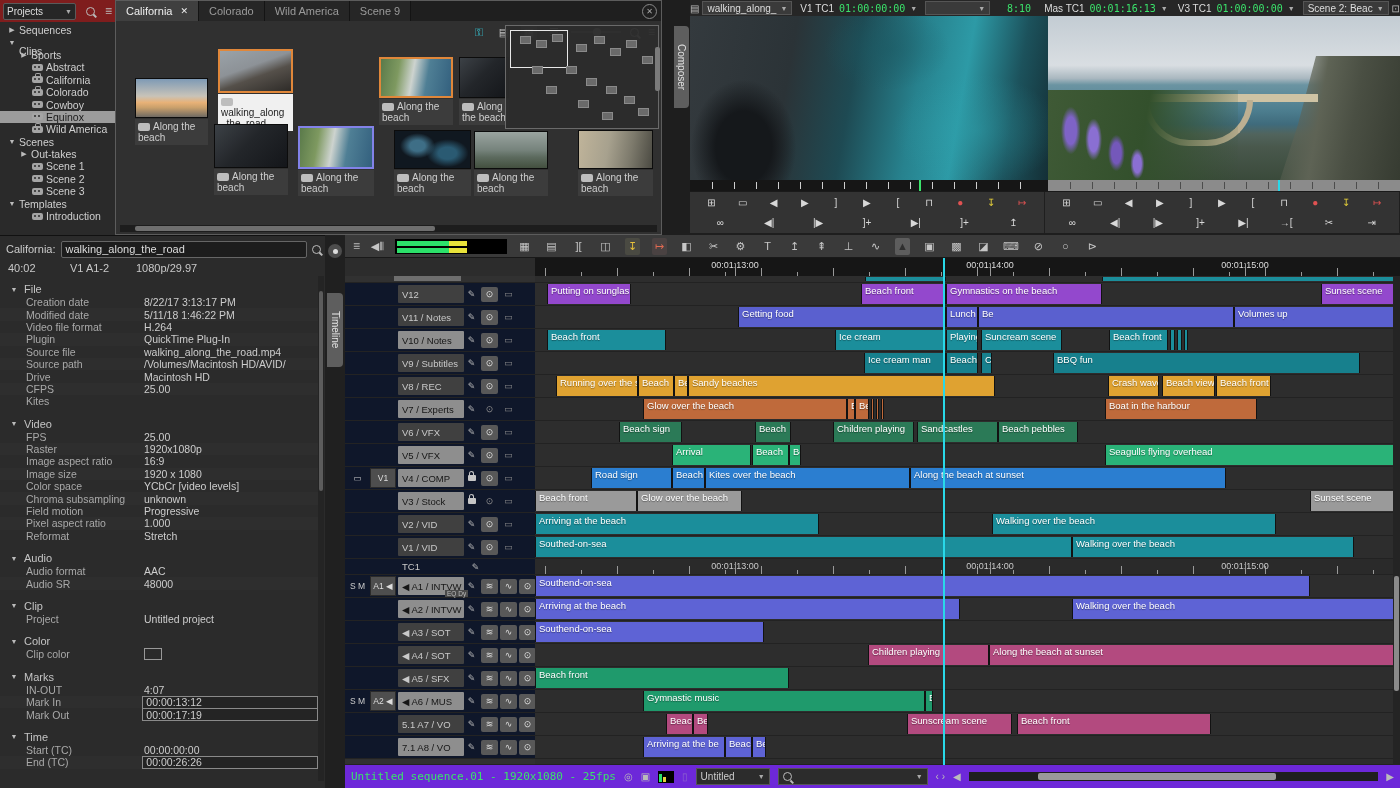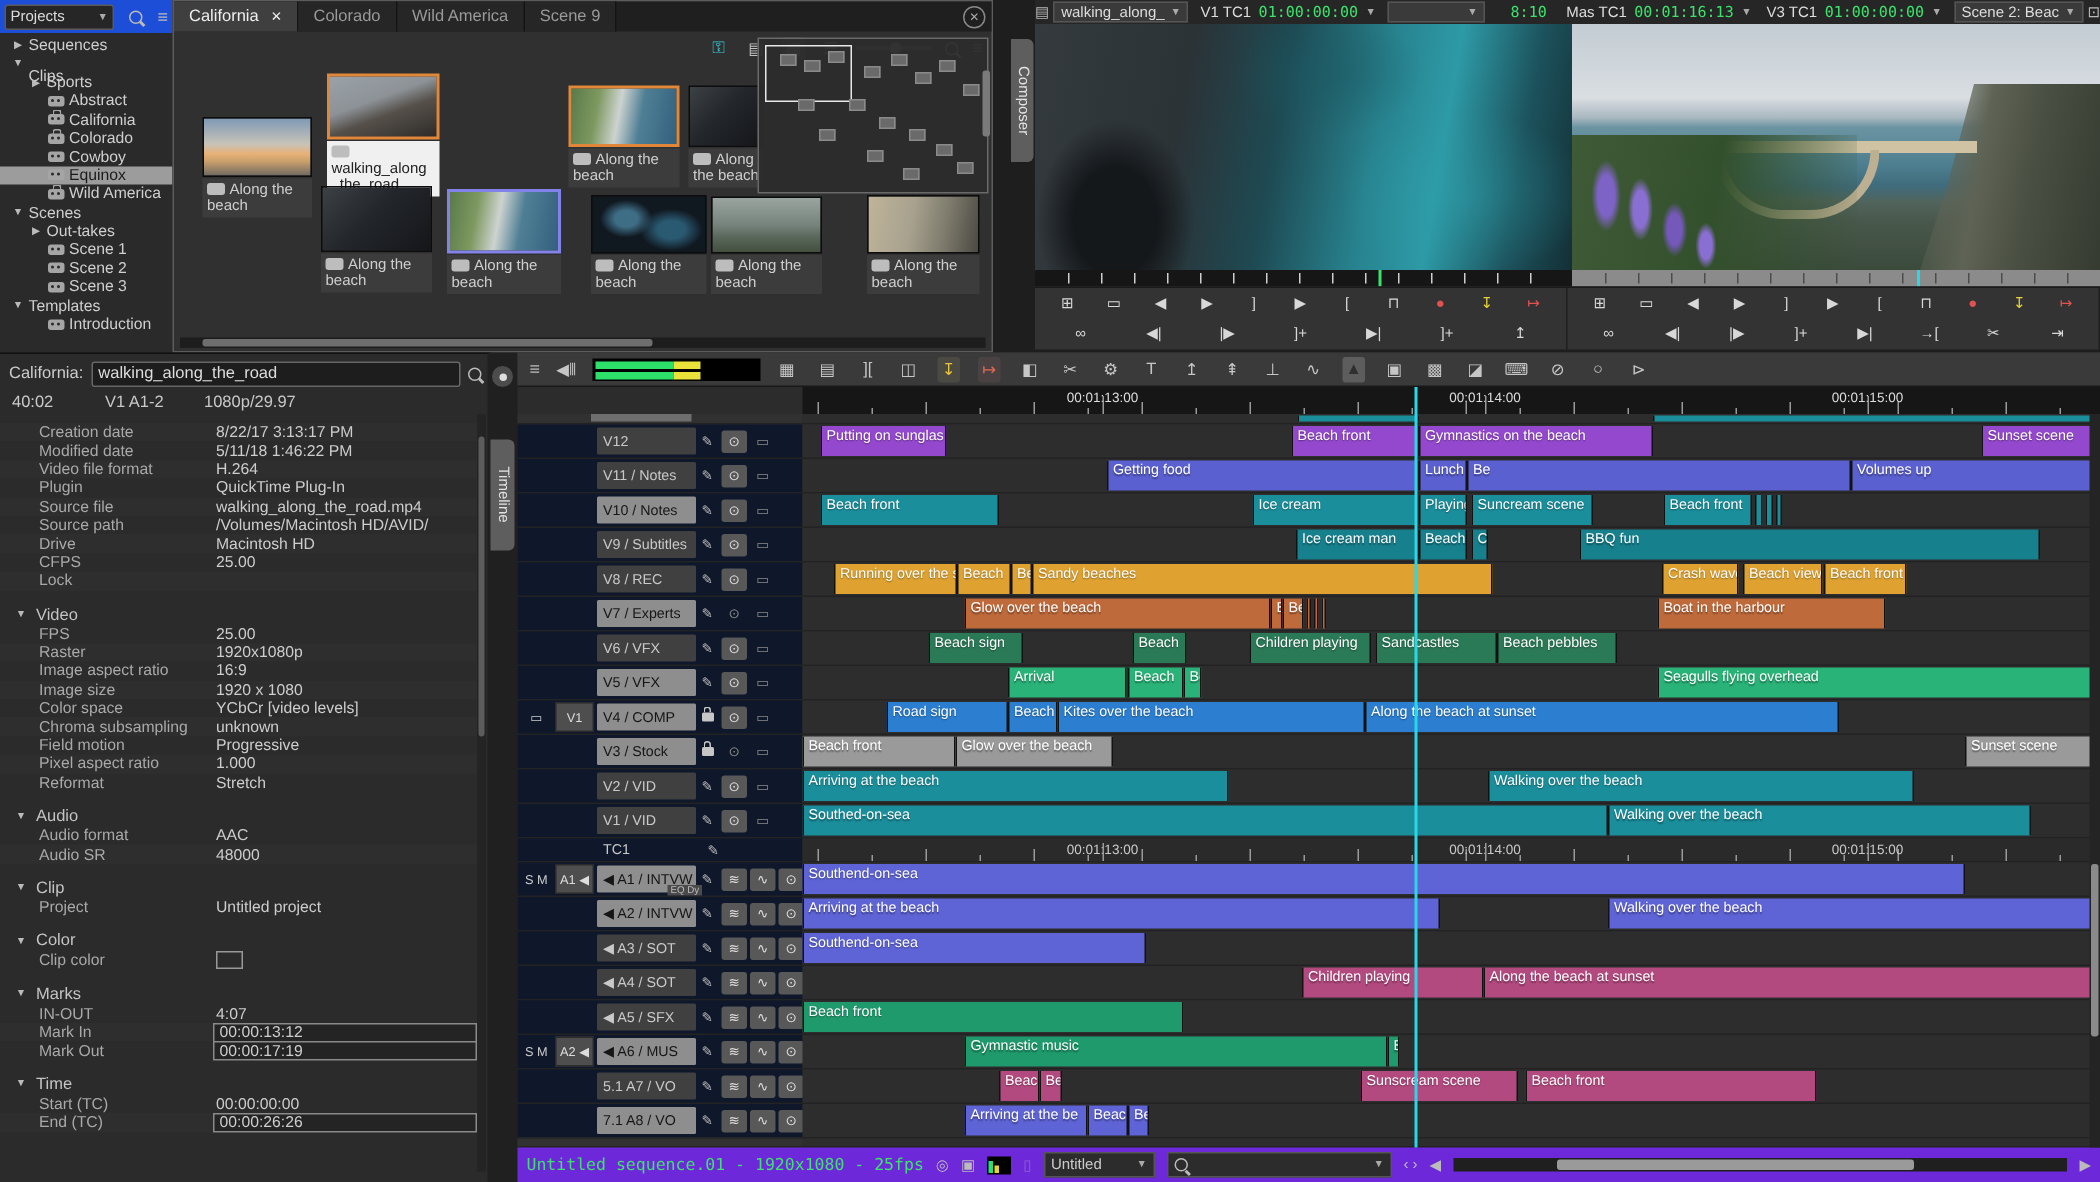--- a/index.html
+++ b/index.html
@@ -4,21 +4,21 @@
 <style>
   html,body{margin:0;padding:0;background:#111;}
   #app{position:relative;width:1400px;height:788px;background:#1e1e1e;overflow:hidden;
        font-family:"Liberation Sans",sans-serif;color:#ccc;font-size:11px;}
   .abs{position:absolute;}
   .mono{font-family:"DejaVu Sans Mono",monospace;}
   .grn{color:#3be36b;}
   .ic{display:inline-flex;align-items:center;justify-content:center;color:#b9b9b9;}
   
   #project-panel{left:0;top:0;width:115px;height:235px;background:#2a2a2a;border-right:1px solid #161616;}
-  #pp-head{position:absolute;left:0;top:0;width:115px;height:22px;background:#1d4ed8;display:flex;align-items:center;gap:10px;padding:0 3px;box-sizing:border-box;}
+  #pp-head{position:absolute;left:0;top:0;width:115px;height:22px;background:#7f1d1d;display:flex;align-items:center;gap:10px;padding:0 3px;box-sizing:border-box;}
   #pp-select{flex:1;height:15px;background:#262626;border:1px solid #5a5a5a;border-radius:2px;display:flex;align-items:center;justify-content:space-between;padding:0 3px;font-size:10px;color:#ddd;}
   #ptree{position:absolute;left:0;top:24px;width:115px;}
   .trow{height:12.4px;display:flex;align-items:center;gap:3px;font-size:10.5px;color:#cfcfcf;white-space:nowrap;}
   .trow.sel{background:#9c9c9c;color:#1b1b1b;}
   .tri{font-size:7px;color:#bbb;width:8px;text-align:center;}
   .binico{width:11px;height:7px;background:#a5a5a5;border-radius:2px;position:relative;flex:0 0 auto;}
   .binico::after{content:"";position:absolute;left:2px;top:2px;width:2px;height:2px;background:#2a2a2a;border-radius:50%;box-shadow:4px 0 0 #2a2a2a;}
   .binico.open::before{content:"";position:absolute;left:3px;top:-3px;width:4px;height:3px;border:1px solid #a5a5a5;border-bottom:none;border-radius:2px 2px 0 0;}
   .sic{width:7px;height:7px;border:1.5px solid #bbb;border-radius:50%;position:relative;display:inline-block;}
   .sic::after{content:"";position:absolute;width:4px;height:1.5px;background:#bbb;transform:rotate(45deg);right:-3px;bottom:-2px;}
@@ -477,20 +477,24 @@
         </div>
       <span class="sic"></span>
     </div>
     <div id="meta-info">
       <span>40:02</span>
       <span>V1 A1-2</span>
       <span>1080p/29.97</span>
     </div>
     <div id="msections">
         <div class="msec">
+          <div class="mhead">
+            <div class="tri">▼</div>
+            <div>File</div>
+          </div>
           <div class="mrow">
             <div class="mlab">Creation date</div>
             <div class="mval">8/22/17    3:13:17 PM</div>
           </div>
           <div class="mrow">
             <div class="mlab">Modified date</div>
             <div class="mval">5/11/18    1:46:22 PM</div>
           </div>
           <div class="mrow">
             <div class="mlab">Video file format</div>
@@ -510,21 +514,21 @@
           </div>
           <div class="mrow">
             <div class="mlab">Drive</div>
             <div class="mval">Macintosh HD</div>
           </div>
           <div class="mrow">
             <div class="mlab">CFPS</div>
             <div class="mval">25.00</div>
           </div>
           <div class="mrow">
-            <div class="mlab">Lock</div>
+            <div class="mlab">Kites</div>
             <div class="mval"></div>
           </div>
         </div>
         <div class="msec">
           <div class="mhead">
             <div class="tri">▼</div>
             <div>Video</div>
           </div>
           <div class="mrow">
             <div class="mlab">FPS</div>

